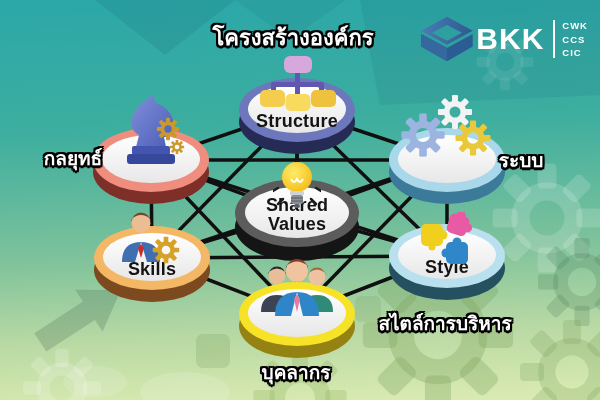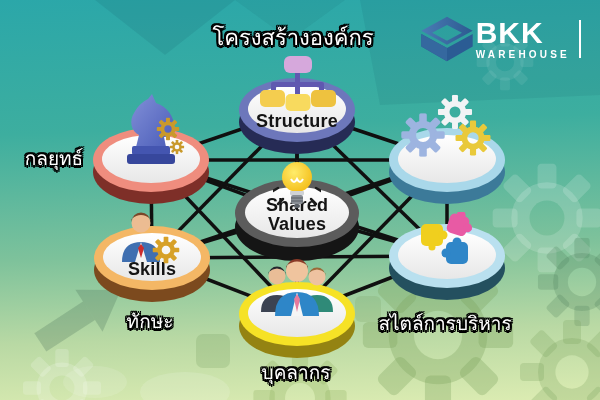--- a/index.html
+++ b/index.html
@@ -19,21 +19,21 @@
   .big .disc-top{width:124px;height:68px;}
   .disc-inner{position:absolute;left:9px;top:7px;width:98px;height:48px;border-radius:50%;
     background:linear-gradient(#ffffff,#e7e7e7);}
   .big .disc-inner{left:10px;top:8px;width:104px;height:51px;}
   .node-label{position:absolute;left:0;right:0;top:33px;text-align:center;
     font-size:18px;font-weight:700;color:#141414;letter-spacing:.2px;}
   .big .node-label{top:17px;line-height:19px;font-size:18px;}
   .icon{position:absolute;z-index:3;}
   
   .thai{position:absolute;z-index:4;transform:translateX(-50%);white-space:nowrap;
-    color:#fff;font-weight:400;font-size:19px;
+    color:#fff;font-weight:700;font-size:19px;
     text-shadow:-2px -2px 0 #000,2px -2px 0 #000,-2px 2px 0 #000,2px 2px 0 #000,
       -2px 0 0 #000,2px 0 0 #000,0 -2px 0 #000,0 2px 0 #000,0 3px 0 #000;}
   .thai.title{font-size:22px;}
   
   #logo{position:absolute;right:12px;top:10px;display:flex;align-items:center;z-index:5;}
   .logo-text{margin-left:0;color:#fff;}
   .logo-brand{font-size:30px;font-weight:700;line-height:28px;letter-spacing:1px;}
   .logo-sub{font-size:10px;font-weight:700;letter-spacing:3.2px;margin-top:2px;}
   .logo-divider{width:2px;height:38px;background:#fff;margin:0 7px 0 9px;}
   .logo-tags{display:flex;flex-direction:column;justify-content:space-between;height:40px;
@@ -212,20 +212,21 @@
         <circle cx="43" cy="3" r="4.5" fill="#e85aa4"></circle>
         <circle cx="53" cy="13" r="4.5" fill="#e85aa4"></circle>
       </g>
       <rect x="6" y="12" width="22" height="22" rx="5" fill="#f0cf1e"></rect>
       <circle cx="28" cy="23" r="4.5" fill="#f0cf1e"></circle>
       <circle cx="17" cy="35" r="3.5" fill="#f0cf1e"></circle>
       <rect x="31" y="30" width="22" height="22" rx="5" fill="#2f86c8"></rect>
       <circle cx="42" cy="30" r="4.5" fill="#2f86c8"></circle>
       <circle cx="31" cy="41" r="4.5" fill="#2f86c8"></circle>
     </svg>
+    <div class="node-label">Style</div>
   </div>
 
   <div class="node" style="left: 239px; top: 282px;">
     <div class="disc-base" style="background: rgb(148, 131, 18);"></div>
     <div class="disc-top" style="background: rgb(246, 226, 38);"></div>
     <div class="disc-inner"></div>
     <svg class="icon" style="left:14px;top:-26px" width="88" height="64" viewBox="0 0 88 64">
       <circle cx="24" cy="20" r="8.5" fill="#e9bd97"></circle>
       <path d="M15.5,19 a8.5,8.5 0 0 1 17,0 l0,-3 q-8.5,-7 -17,0 z" fill="#26282e"></path>
       <path d="M8,56 q0,-17 16,-17 q16,0 16,17 z" fill="#3c4352"></path>
@@ -234,31 +235,35 @@
       <path d="M48,56 q0,-17 16,-17 q16,0 16,17 z" fill="#2f8a78"></path>
       <circle cx="44" cy="15" r="11" fill="#f0c49e"></circle>
       <path d="M33,14 a11,11 0 0 1 22,0 l0,-4 q-11,-9 -22,0 z" fill="#8a3a28"></path>
       <path d="M22,60 q0,-24 22,-24 q22,0 22,24 z" fill="#2e86c8"></path>
       <polygon points="44,36 50,60 38,60" fill="#f5f5f5"></polygon>
       <polygon points="44,38 47,43 44,56 41,43" fill="#e87a9c"></polygon>
     </svg>
   </div>
 
   <div class="thai title" style="left:293px;top:20px">โครงสร้างองค์กร</div>
-  <div class="thai" style="left:54px;top:143px">กลยุทธ์</div>
-  <div class="thai" style="left:150px;top:306px">ทักษะ</div>
+  <div class="thai" style="left:73px;top:143px">กลยุทธ์</div>
+  <div class="thai" style="left:521px;top:145px">ระบบ</div>
   <div class="thai" style="left:445px;top:308px">สไตล์การบริหาร</div>
   <div class="thai" style="left:296px;top:357px">บุคลากร</div>
 
   <div id="logo">
     <svg width="58" height="58" viewBox="0 0 70 62">
       <path fill-rule="evenodd" fill="url(#cubeGrad)" d="M35,4 L66,21 L35,38 L4,21 Z M35,14 L53,23.5 L35,33 L17,23.5 Z"></path>
       <path d="M4,25 L35,42 L66,25 L66,40 L35,58 L4,40 Z M35,42" fill="#2b5c94"></path>
       <path d="M4,25 L35,42 L35,58 L4,40 Z" fill="#35689f"></path>
     </svg>
     <div class="logo-text">
       <div class="logo-brand">BKK</div>
-      <div class="logo-sub">WAREHOUSE</div>
     </div>
     <div class="logo-divider"></div>
+    <div class="logo-tags">
+      <div>CWK</div>
+      <div>CCS</div>
+      <div>CIC</div>
+    </div>
   </div>
 
 </div>
 
 </body></html>

